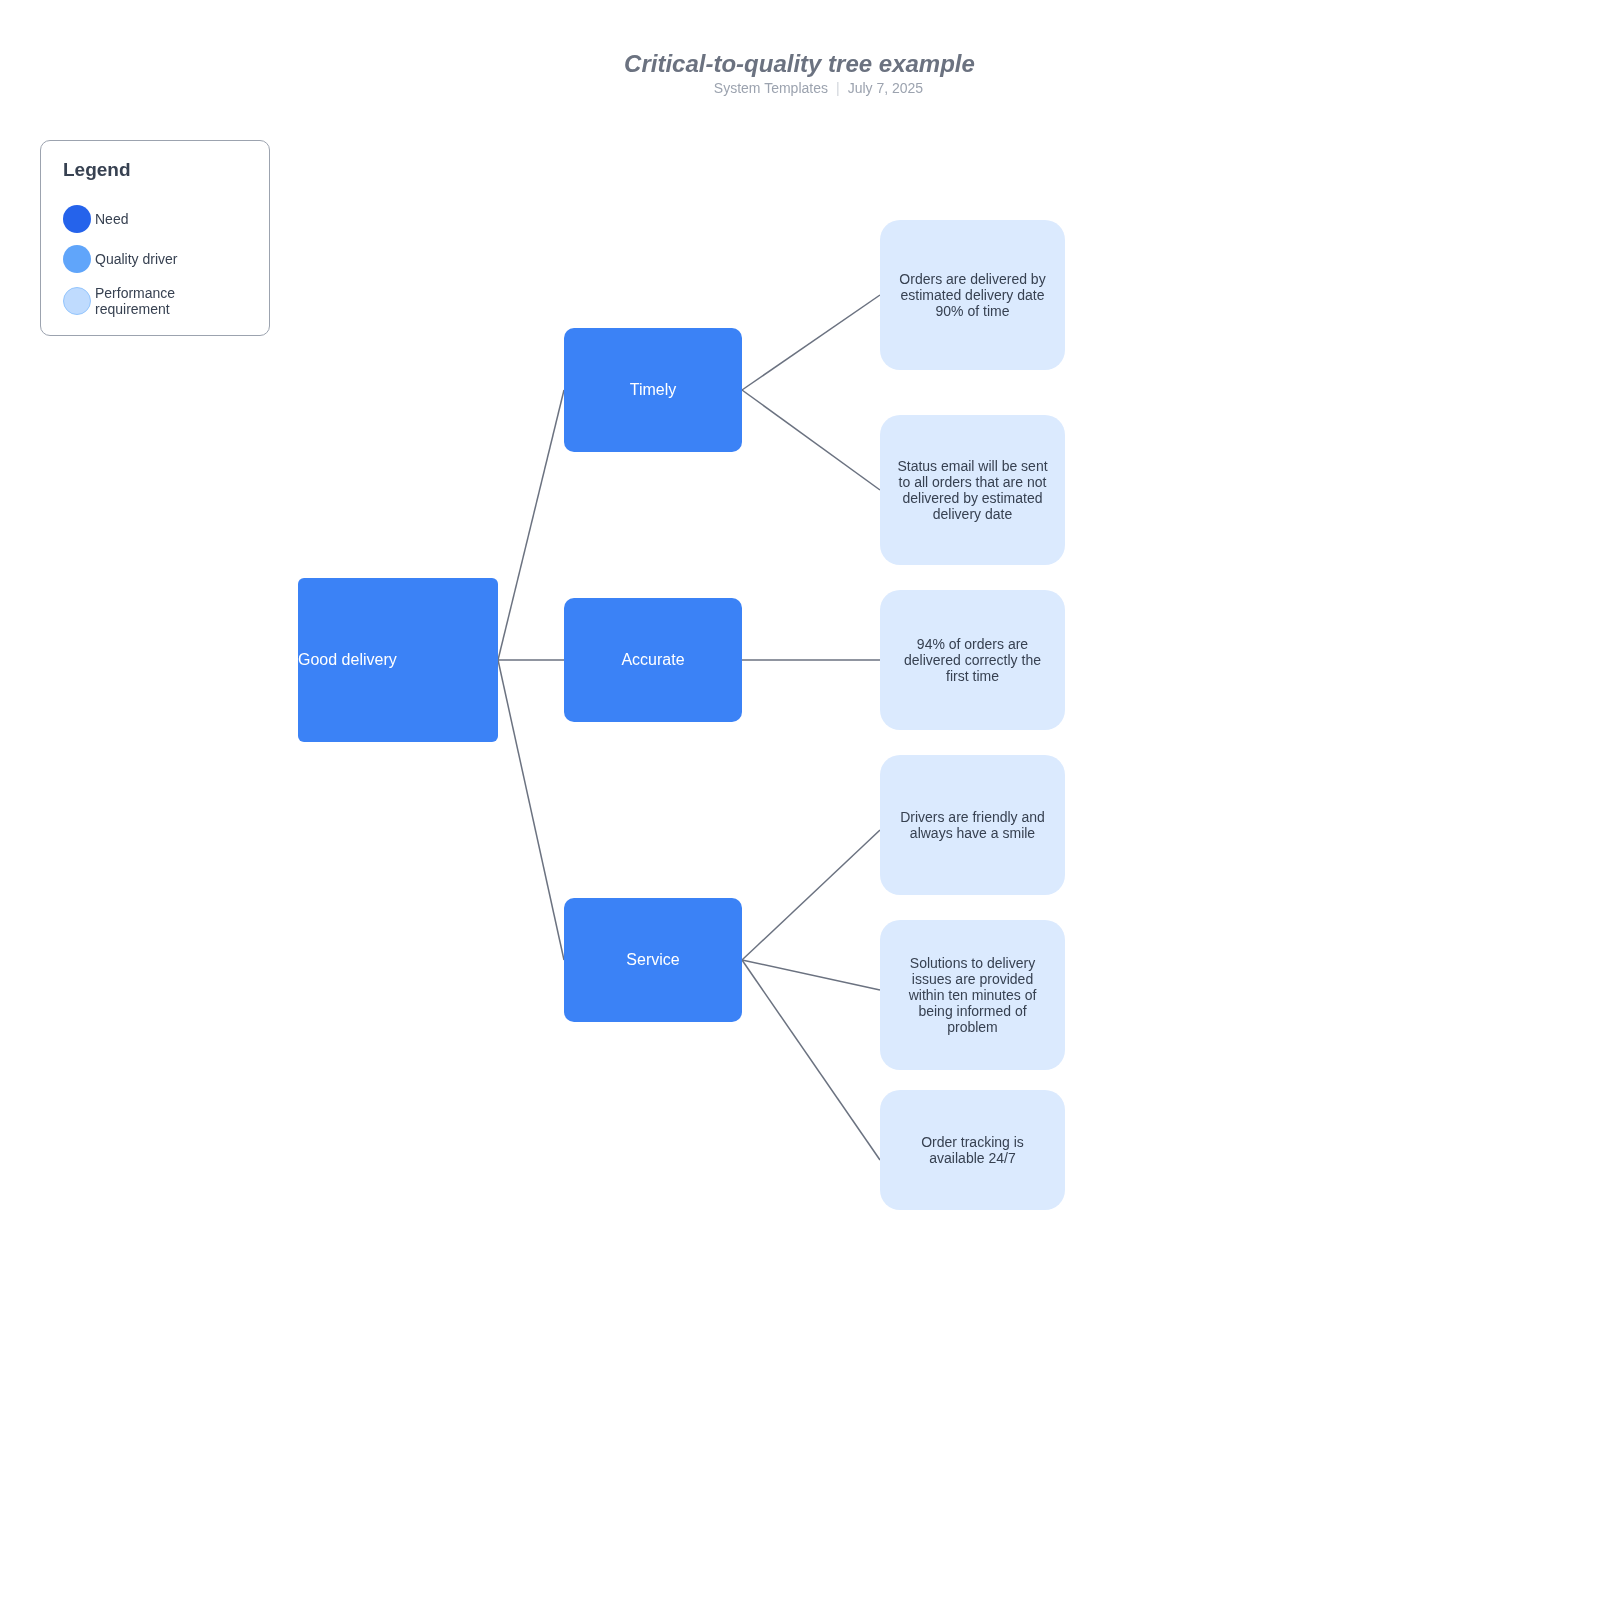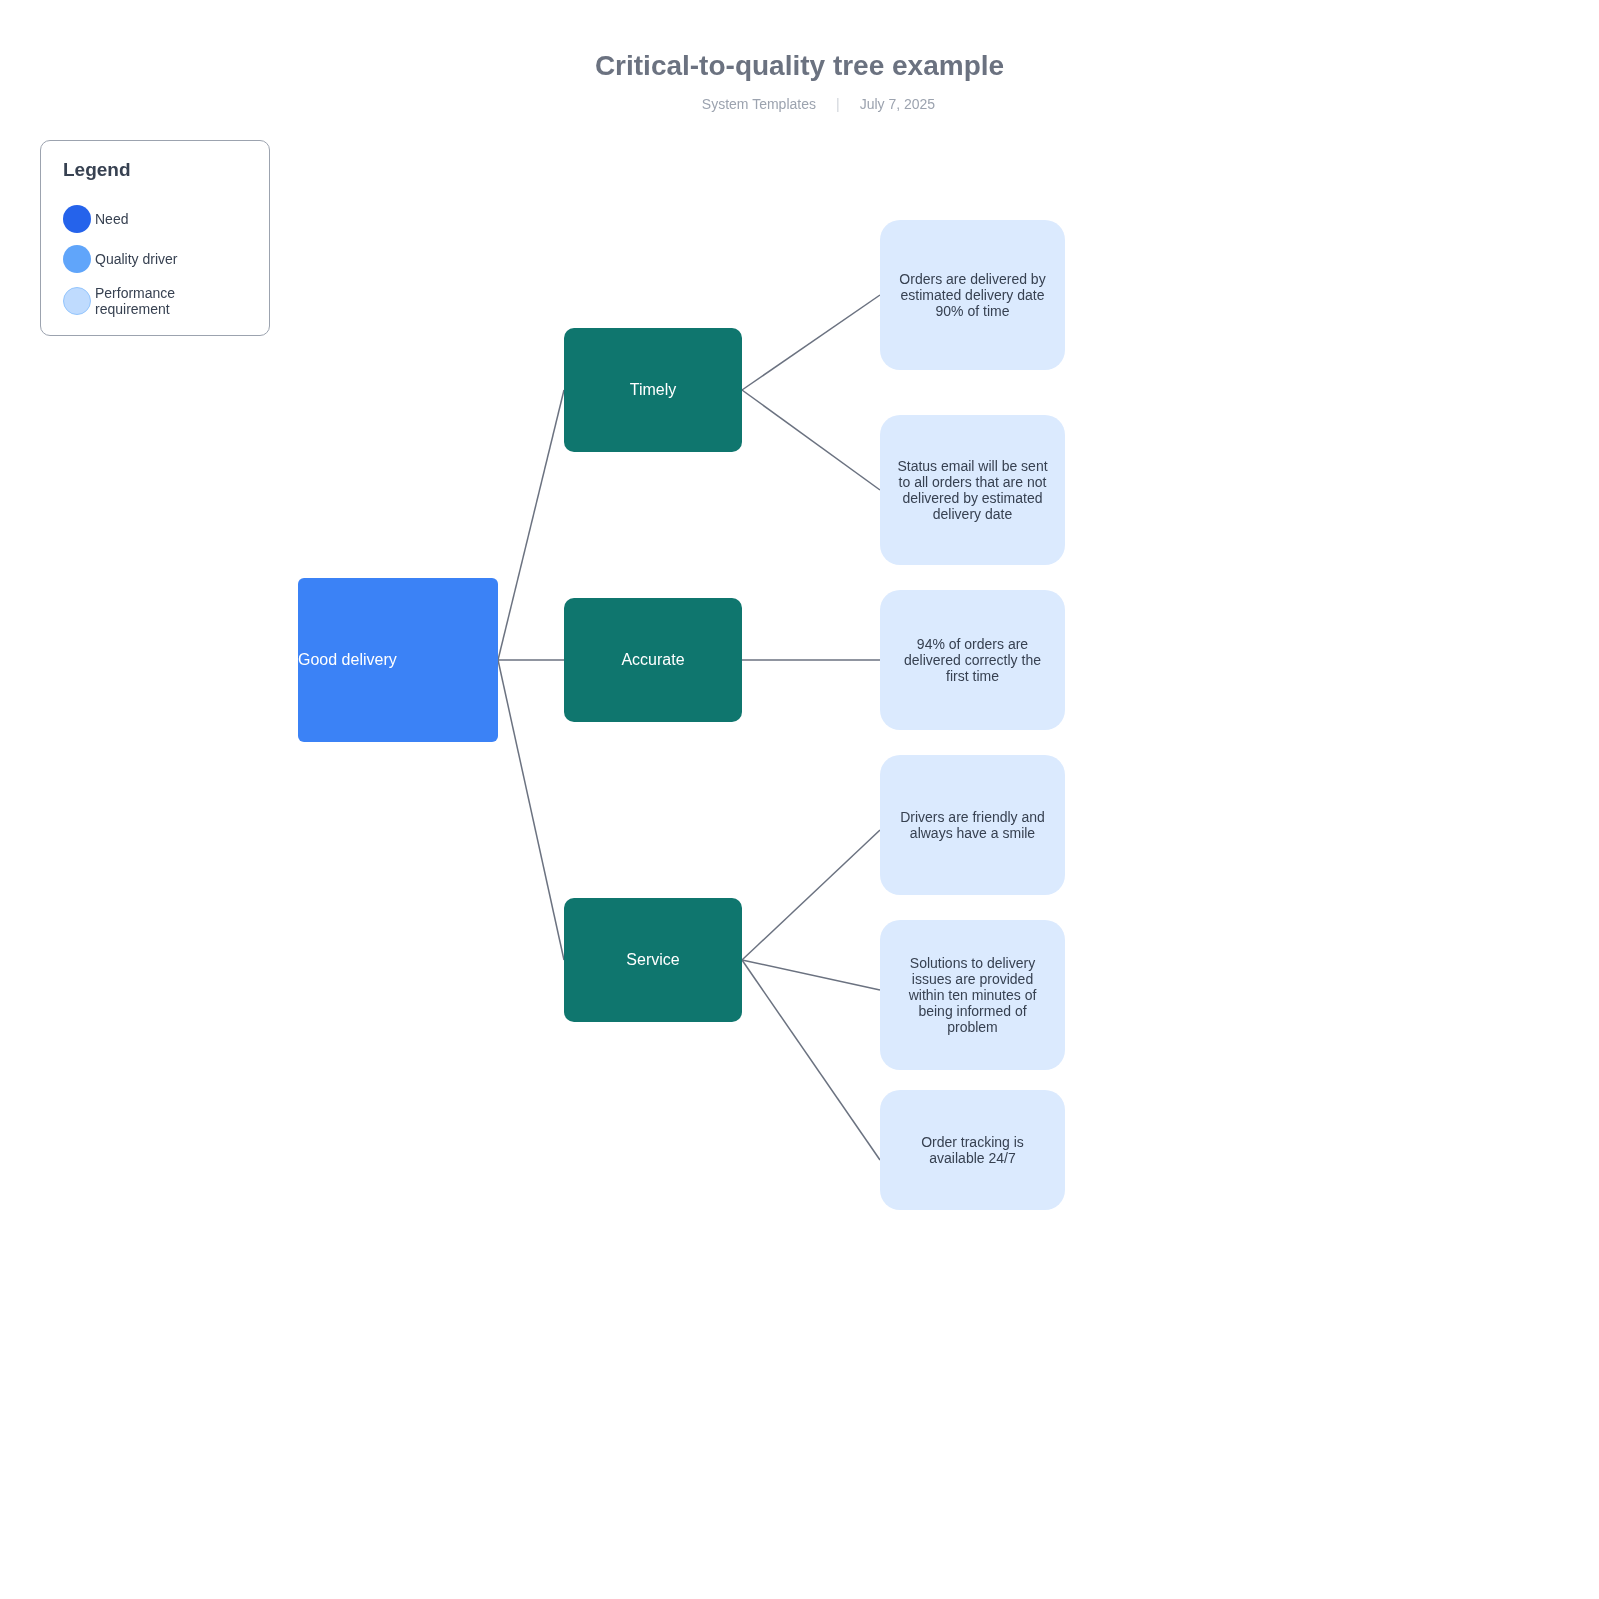--- a/index.html
+++ b/index.html
@@ -9,33 +9,34 @@
       width: 1599px;
       height: 1599px;
       overflow: hidden;
       position: relative;
     }
 
     .page-title {
       text-align: center;
       padding-top: 50px;
       color: #6b7280;
-      font-size: 28px;
+      font-size: 24px;
       font-weight: 600;
+      font-style: italic;
     }
 
     .page-subtitle {
       text-align: center;
       color: #9ca3af;
       font-size: 14px;
-      margin-top: 14px;
+      margin-top: 2px;
       display: flex;
       align-items: center;
       justify-content: center;
-      gap: 20px;
+      gap: 8px;
       padding-left: 38px;
     }
 
     .page-subtitle .sep {
       color: #d1d5db;
     }
 
     .legend-box {
       position: absolute;
       top: 140px;
@@ -95,21 +96,21 @@
       display: flex;
       align-items: center;
       justify-content: flex-start;
       text-align: center;
       font-size: 16px;
       font-weight: 500;
       position: absolute;
     }
 
     .node-quality {
-      background: #0f766e;
+      background: #3b82f6;
       color: #ffffff;
       border-radius: 10px;
       display: flex;
       align-items: center;
       justify-content: center;
       font-size: 16px;
       font-weight: 400;
       position: absolute;
     }
 

